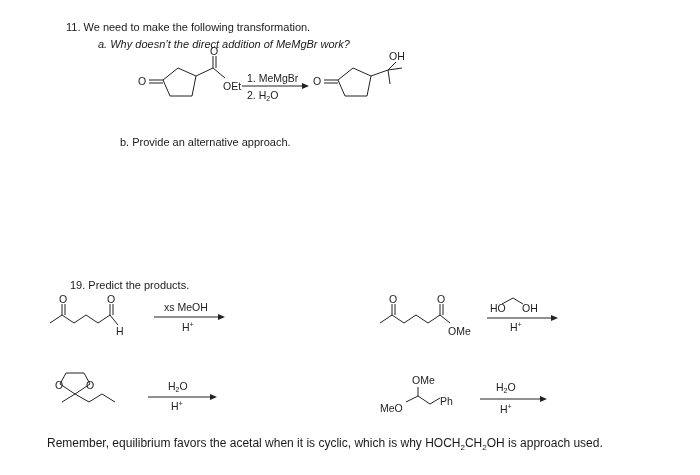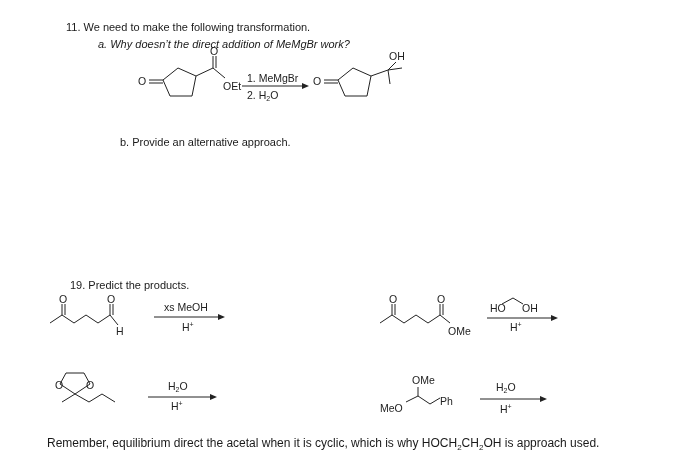--- a/index.html
+++ b/index.html
@@ -118,14 +118,14 @@
   <text x="62" y="33">Ph</text>
 </svg>
 <svg class="chem" style="left:478px;top:381px;" width="75" height="35">
   <text x="18" y="10">H<tspan font-size="7" dy="2">2</tspan><tspan dy="-2">O</tspan></text>
   <line x1="2" y1="18" x2="62" y2="18"></line>
   <polygon class="arrowhead" points="62,15 69,18 62,21"></polygon>
   <text x="22" y="32">H<tspan font-size="7" dy="-4">+</tspan></text>
 </svg>
 
 <div class="t" style="left:47px;top:436px;font-size:12px;">
-  <span>Remember, equilibrium direct the acetal when it is cyclic, which is why HOCH</span><sub style="font-size:8px;">2</sub><span>CH</span><sub style="font-size:8px;">2</sub><span>OH is approach used.</span>
+  <span>Remember, equilibrium favors the acetal when it is cyclic, which is why HOCH</span><sub style="font-size:8px;">2</sub><span>CH</span><sub style="font-size:8px;">2</sub><span>OH is approach used.</span>
 </div>
 
 </body></html>

